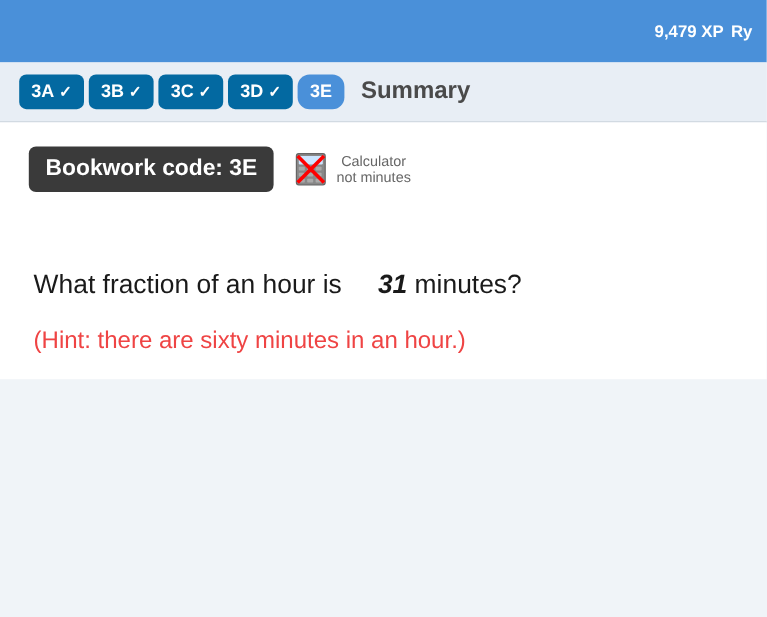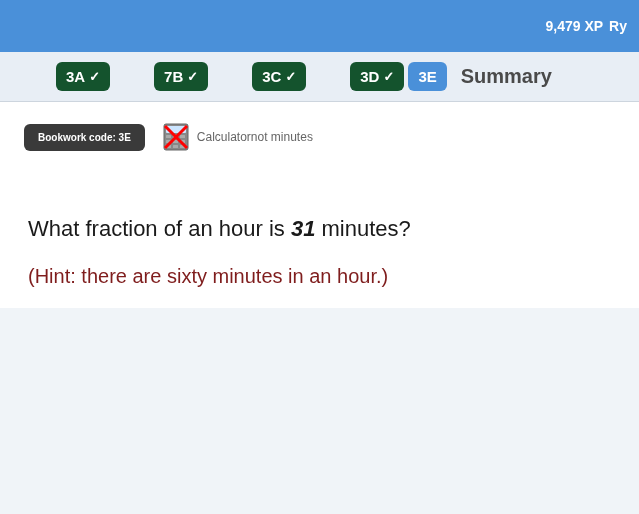--- a/index.html
+++ b/index.html
@@ -43,33 +43,33 @@
       padding: 6px 10px;
       border-radius: 6px;
       font-size: 15px;
       font-weight: 600;
       color: #2a2a2a;
       cursor: pointer;
       gap: 4px;
     }
 
     .nav-item.completed {
-      background: #14532d;
-      color: white;
-      margin-left: 40px;
+      background: #0369a1;
+      color: white;
     }
 
     .nav-item.completed .check {
       color: white;
       font-size: 13px;
     }
 
     .nav-item.active {
       background: #4a90d9;
       color: white;
+      border-radius: 10px;
     }
 
     .nav-item.summary {
       background: transparent;
       color: #4a4a4a;
       font-size: 20px;
       font-weight: 700;
     }
 
     .content-area {
@@ -83,21 +83,21 @@
       align-items: center;
       gap: 16px;
       margin-bottom: 30px;
     }
 
     .bookwork-badge {
       background: #3a3a3a;
       color: white;
       padding: 8px 14px;
       border-radius: 6px;
-      font-size: 10px;
+      font-size: 19px;
       font-weight: 600;
     }
 
     .calculator-indicator {
       display: flex;
       align-items: center;
       gap: 6px;
       font-size: 13px;
       color: #555;
     }
@@ -118,52 +118,53 @@
       font-size: 22px;
       color: #1a1a1a;
       line-height: 1.5;
       margin-top: 60px;
       padding: 0 4px;
     }
 
     .question-text .number {
       font-style: italic;
       font-weight: 700;
+      margin-left: 24px;
     }
 
     .hint-text {
       font-size: 20px;
-      color: #7f1d1d;
+      color: #ef4444;
       margin-top: 20px;
       padding: 0 4px;
     }
 
     .calc-label {
       display: flex;
-      flex-direction: row;
+      flex-direction: column;
       align-items: center;
       font-size: 12px;
       color: #666;
     }
   </style>
 </head>
 <body>
 
 <div class="top-bar">
   <span class="xp-text">9,479 XP</span>
   <span class="xp-text" style="margin-left:6px;">Ry</span>
 </div>
 
 <div class="nav-bar">
   <div class="nav-item completed">
     <span>3A</span>
     <span class="check">✓</span>
   </div>
   <div class="nav-item completed">
-    <span>7B</span>
+    <span>3B</span>
     <span class="check">✓</span>
   </div>
   <div class="nav-item completed">
     <span>3C</span>
     <span class="check">✓</span>
   </div>
   <div class="nav-item completed">
     <span>3D</span>
     <span class="check">✓</span>
   </div>

